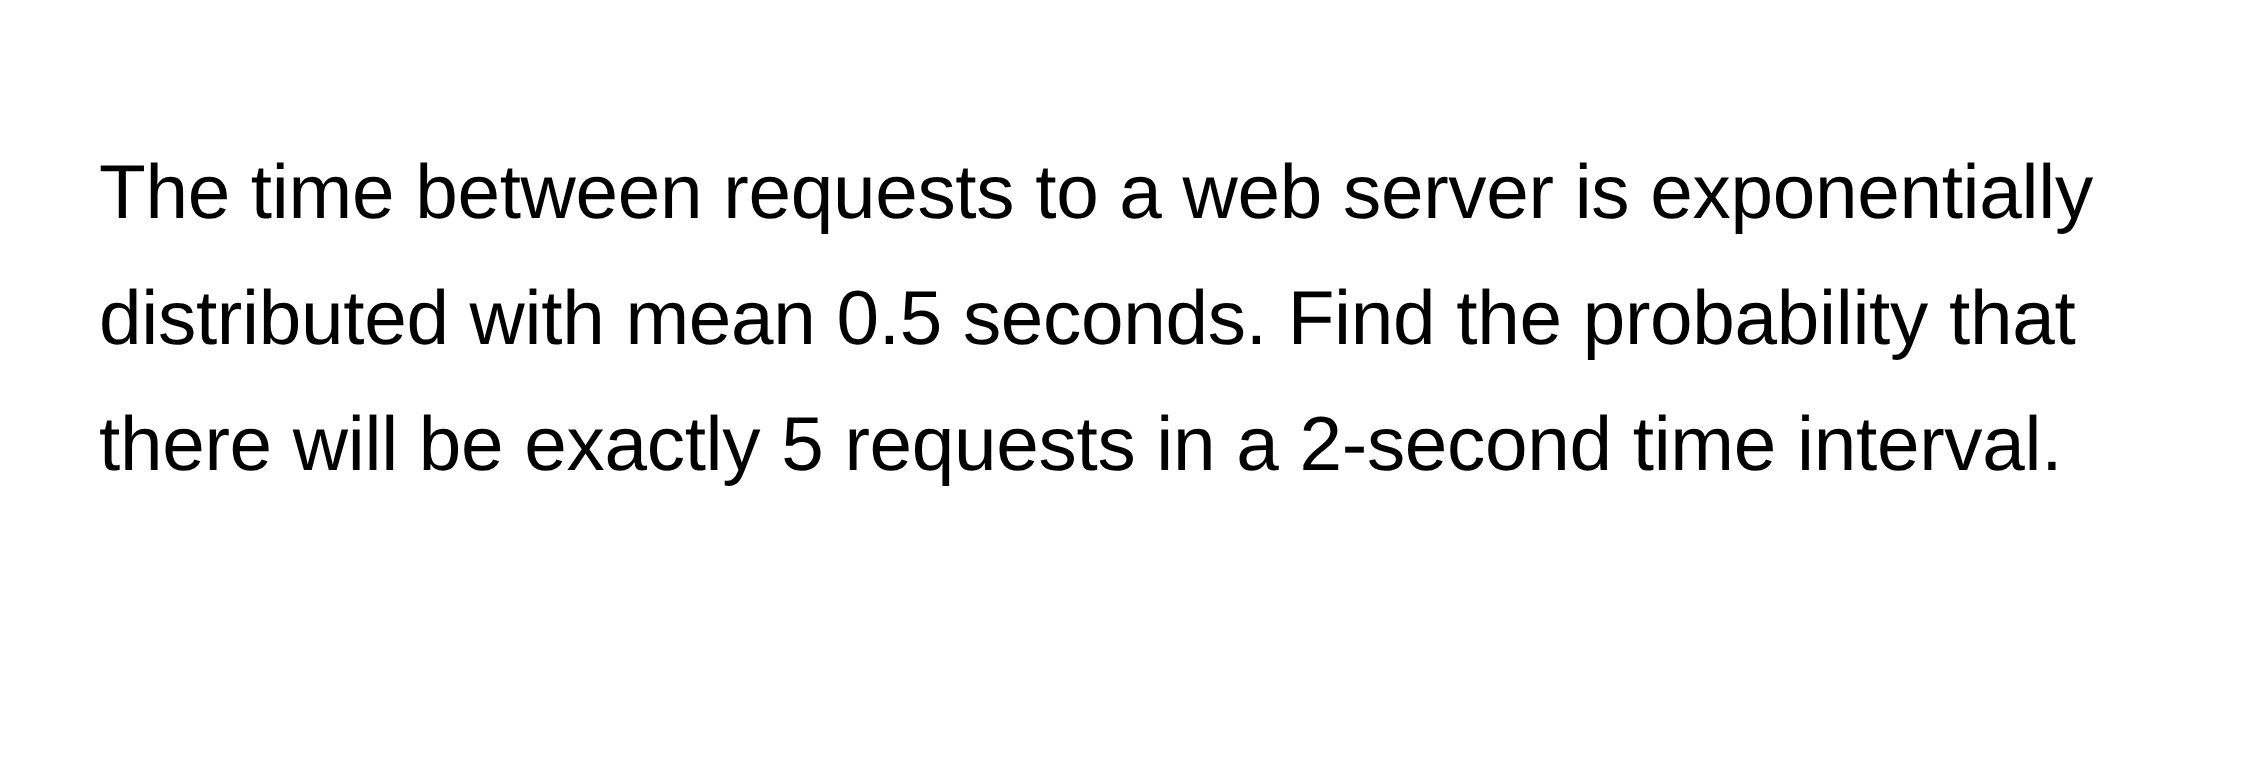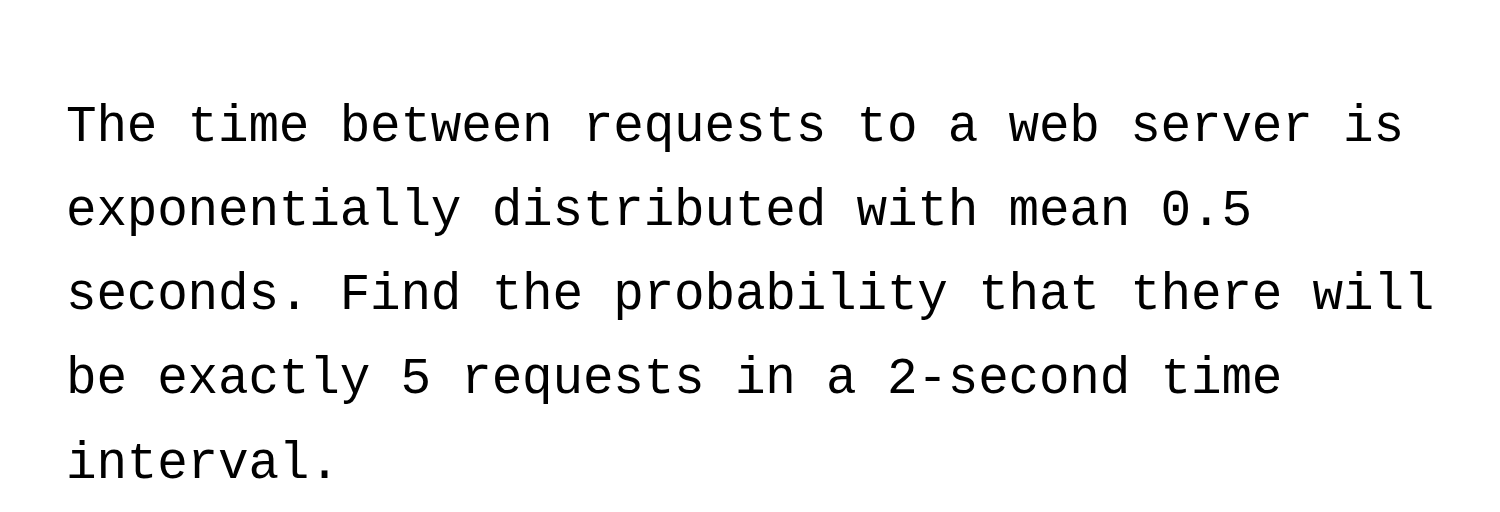--- a/index.html
+++ b/index.html
@@ -1,19 +1,18 @@
 <!DOCTYPE html>
 <html><head>
   <meta charset="utf-8">
   <style>
     * {
       margin: 2px;
       padding: 0;
       box-sizing: border-box;
-      font-family: Liberation Mono, monospace;
     }
     body {
       width: 1500px;
       height: 512px;
       background: #ffffff;
       font-family: -apple-system, BlinkMacSystemFont, "Segoe UI", Helvetica, Arial, sans-serif;
       padding: 80px 60px 60px 60px;
       display: flex;
       align-items: flex-start;
     }

